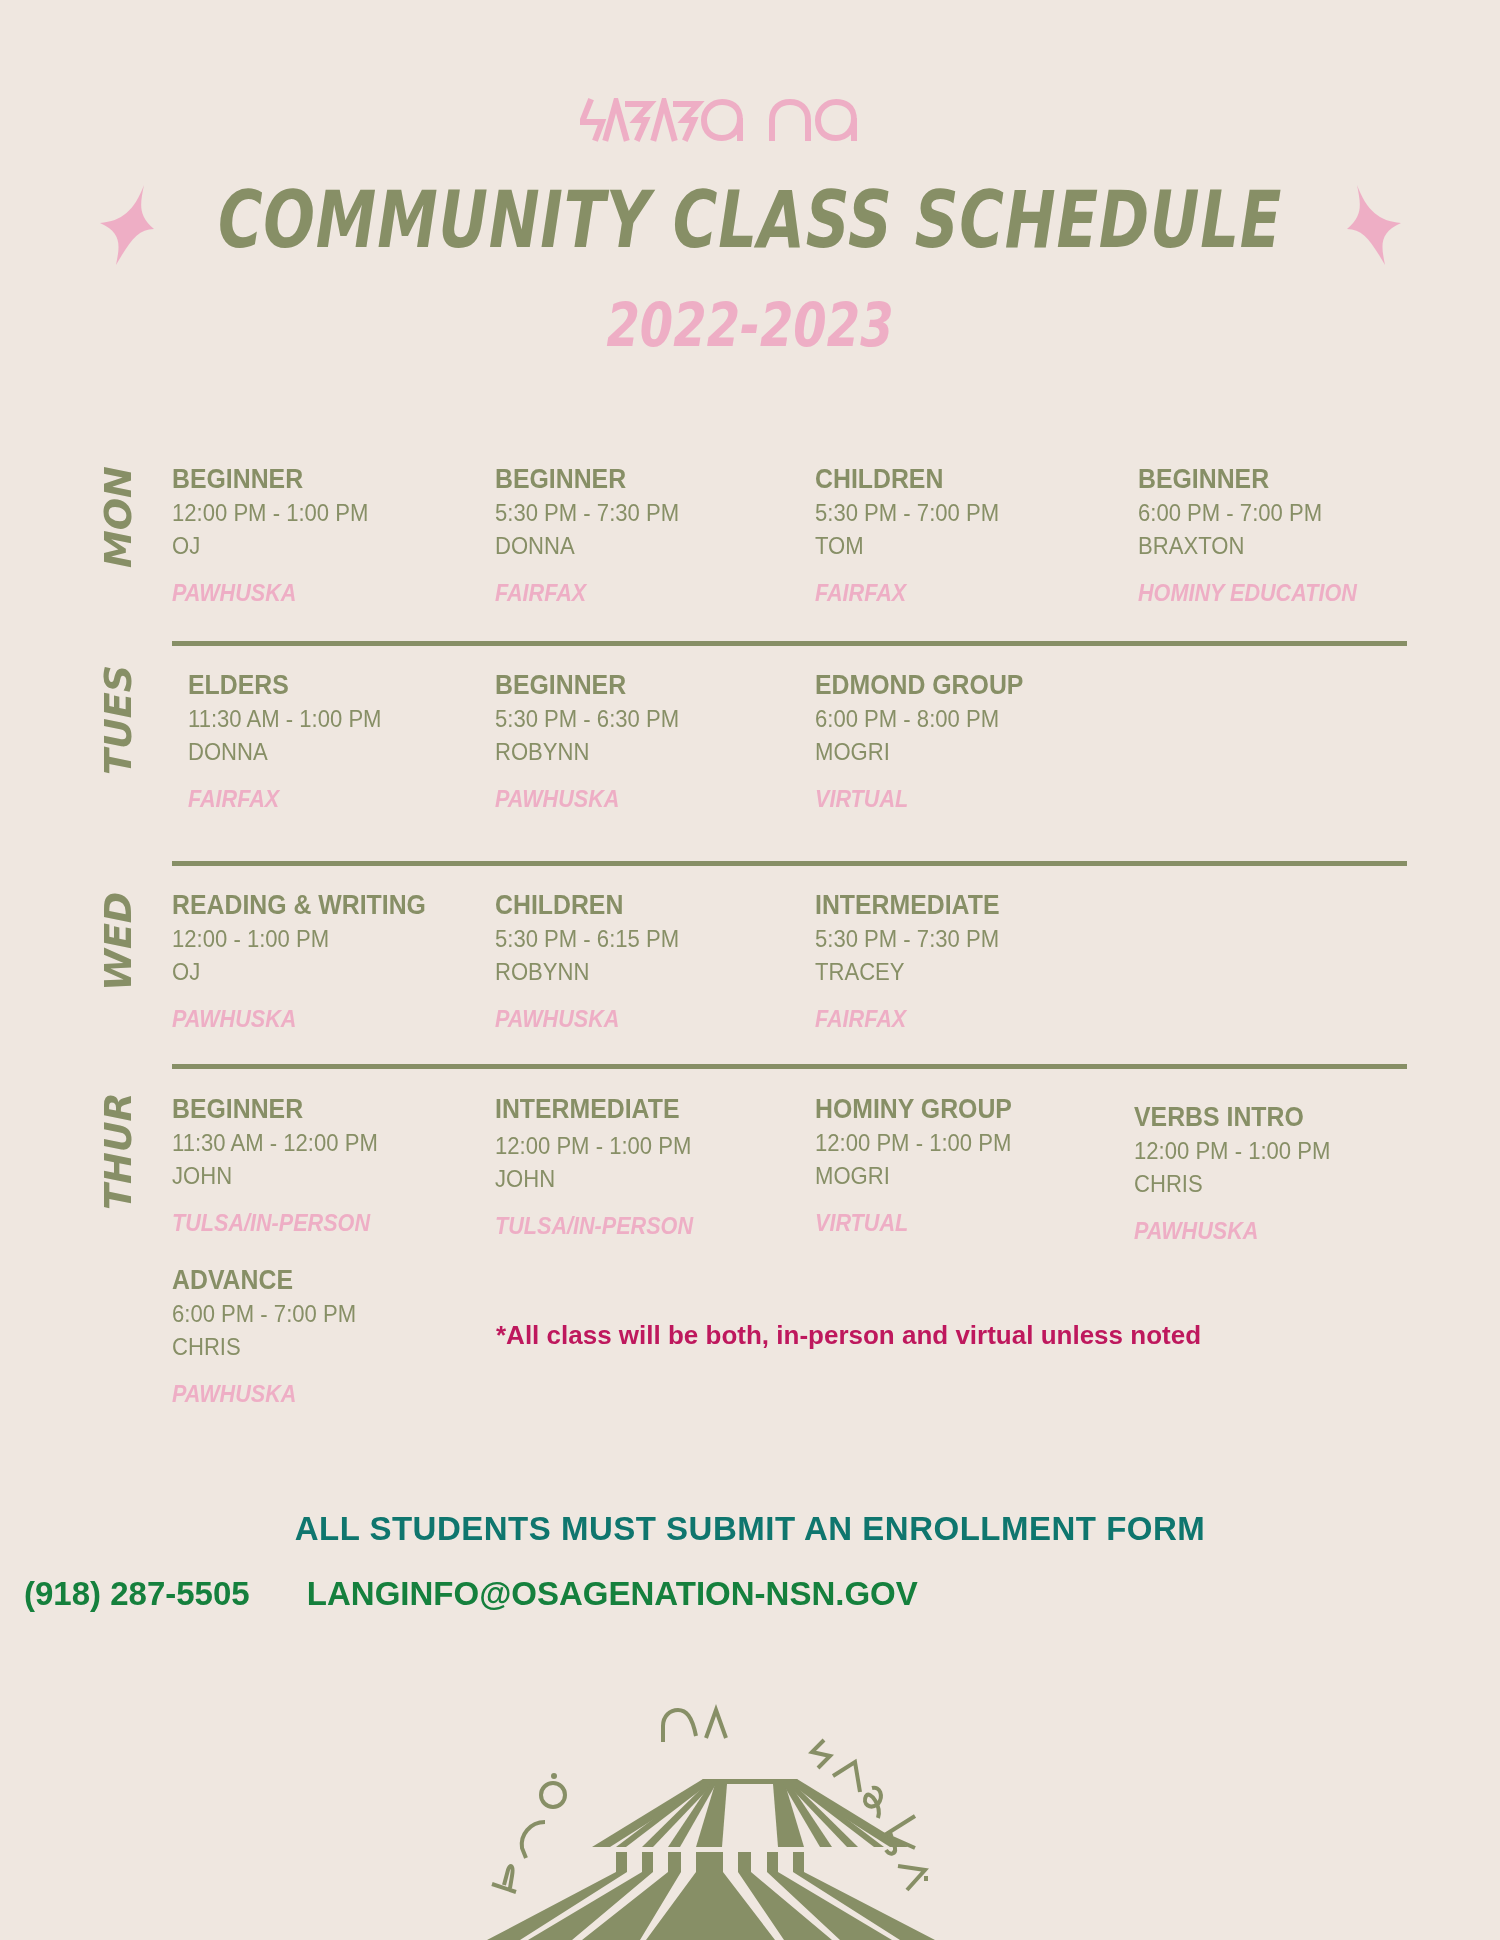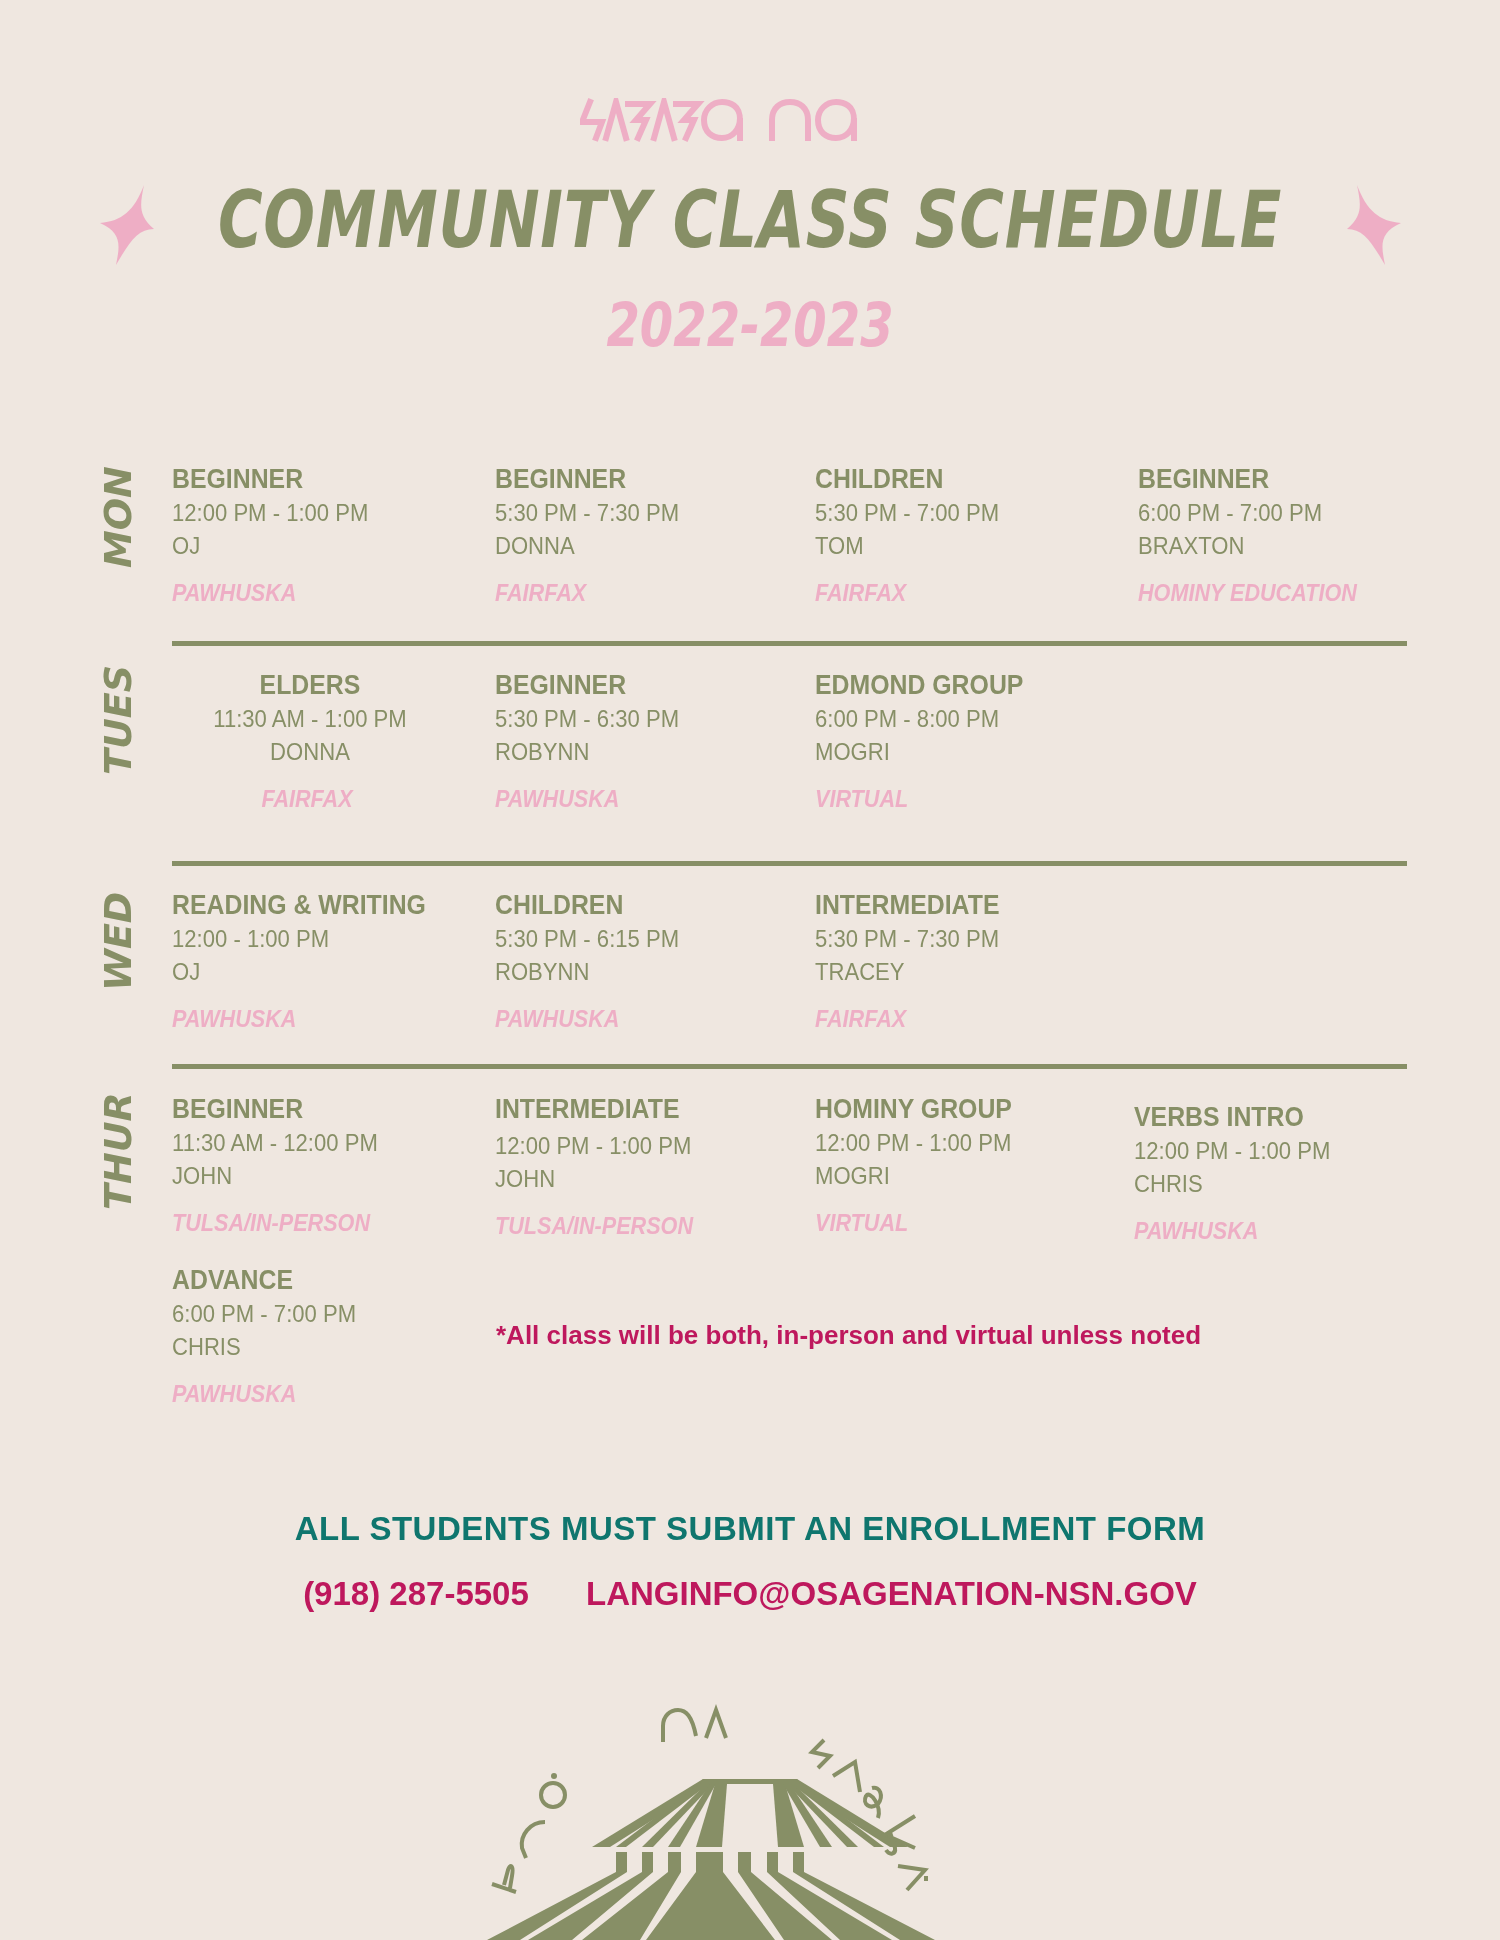--- a/index.html
+++ b/index.html
@@ -44,21 +44,21 @@
 
     .note {
       position: absolute; top: 1320px; left: 496px;
       font-size: 26px; font-weight: bold; color: #be185d; white-space: nowrap;
     }
 
     .enroll {
       position: absolute; top: 1510px; left: 0; width: 1500px; text-align: center;
       font-size: 33px; font-weight: bold; color: #0f766e; letter-spacing: 0.5px;
     }
-    .contact { position: absolute; top: 1575px; left: 0; width: 1500px; text-align: center; font-size: 33px; font-weight: bold; color: #be185d; }
+    .contact { position: absolute; top: 1575px; left: 0; width: 1500px; font-size: 33px; font-weight: bold; color: #15803d; }
     .contact span { margin: 0 24px; }
 
     .logo { position: absolute; left: 450px; top: 1680px; width: 600px; height: 260px; }
   </style>
 </head>
 <body>
 
 <div class="osage-top">
   <svg width="340" height="44" viewBox="0 0 340 44">
     <g fill="none" stroke="#eeaec5" stroke-width="6" stroke-linecap="square">
@@ -110,21 +110,21 @@
     <div class="name">BEGINNER</div>
     <div class="time">6:00 PM - 7:00 PM</div>
     <div class="teacher">BRAXTON</div>
     <div class="loc">HOMINY EDUCATION</div>
   </div>
 </div>
 <div class="divider" style="top:641px;"></div>
 
 <div class="day-block" style="top:668px;">
   <div class="day-label" style="top:2px; height:100px;">TUES</div>
-  <div class="cls" style="left:172px; top:0;text-align:center;">
+  <div class="cls" style="left:188px; top:0;">
     <div class="name">ELDERS</div>
     <div class="time">11:30 AM - 1:00 PM</div>
     <div class="teacher">DONNA</div>
     <div class="loc">FAIRFAX</div>
   </div>
   <div class="cls" style="left:495px; top:0;">
     <div class="name">BEGINNER</div>
     <div class="time">5:30 PM - 6:30 PM</div>
     <div class="teacher">ROBYNN</div>
     <div class="loc">PAWHUSKA</div>

